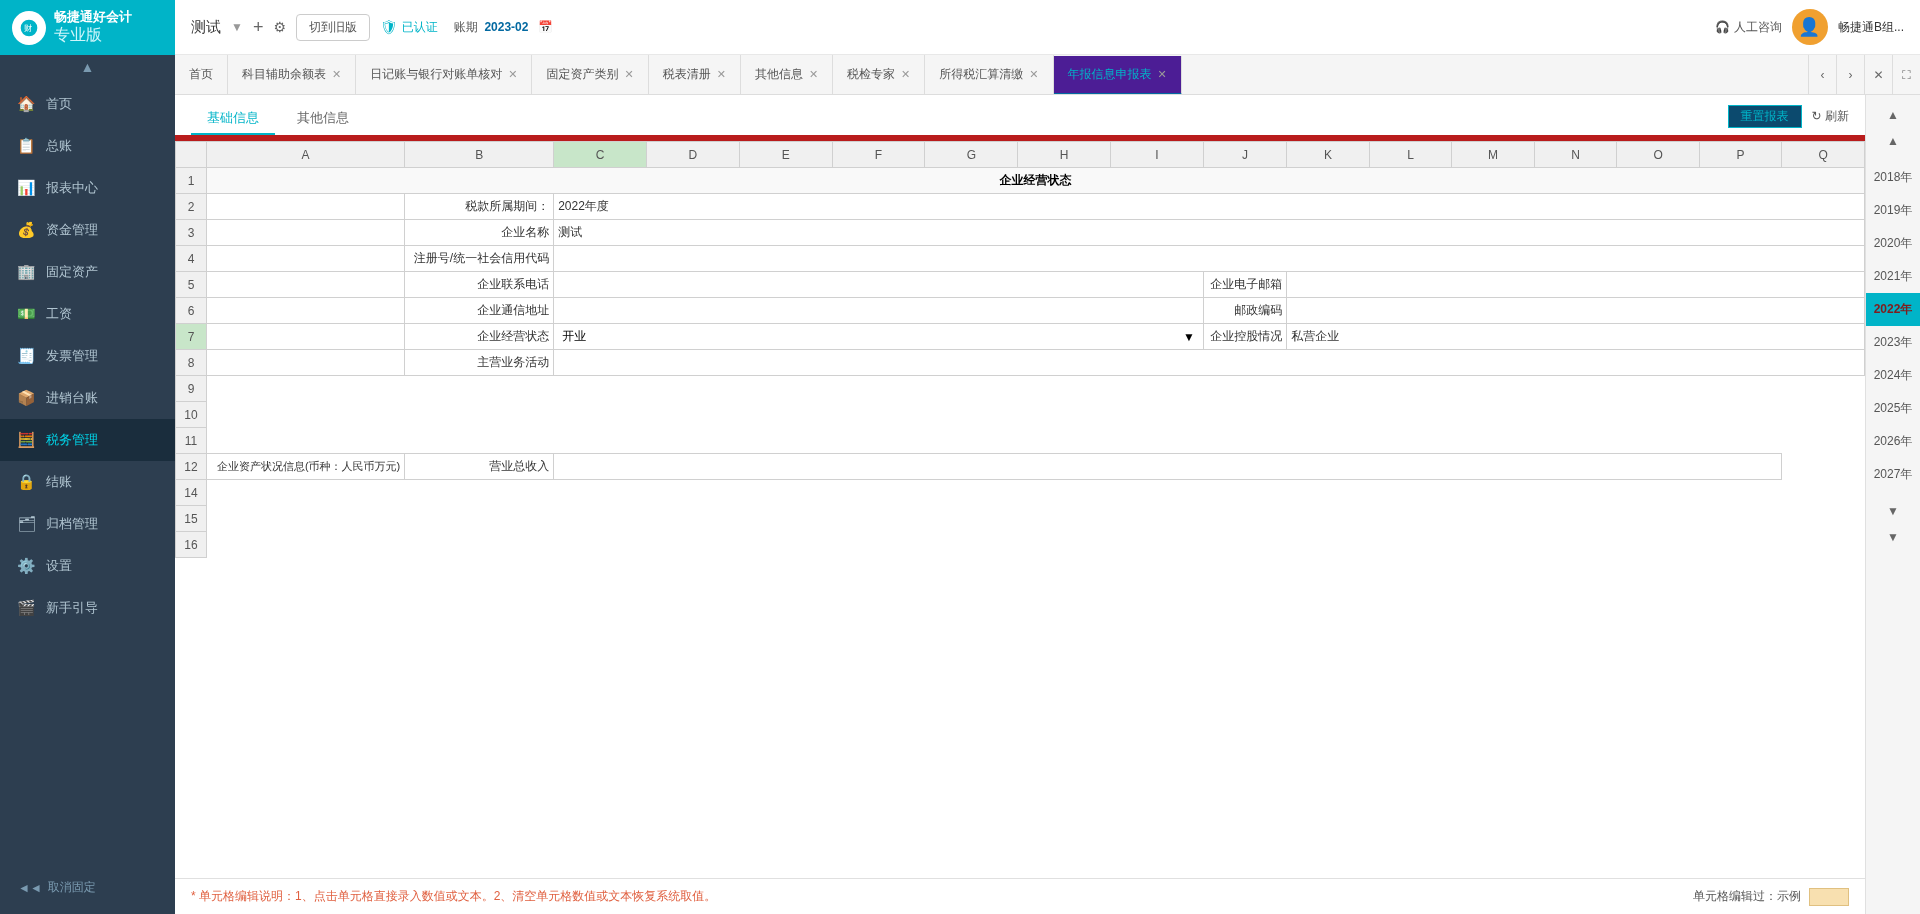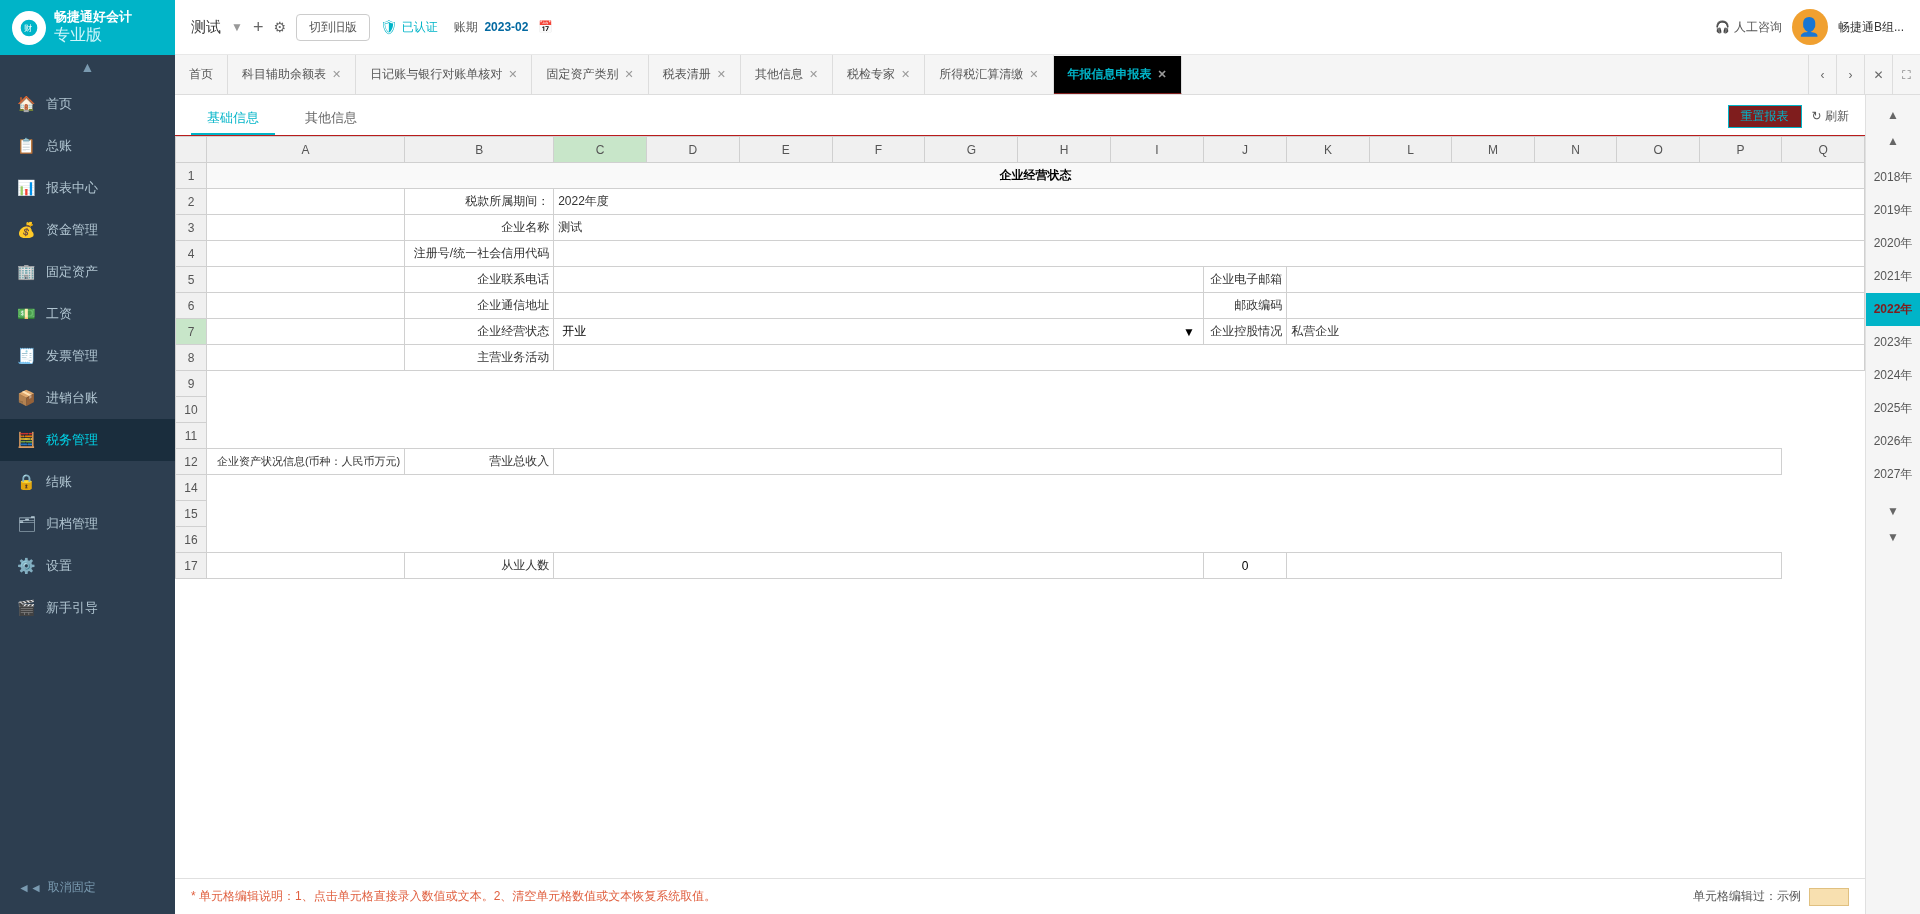--- a/index.html
+++ b/index.html
@@ -40,40 +40,40 @@
     .topbar-period-val { font-weight: bold; color: #0369a1; }
     .topbar-calendar-icon { color: #00b4c8; cursor: pointer; }
     .topbar-spacer { flex: 1; }
     .topbar-service { display: flex; align-items: center; gap: 4px; color: #555; font-size: 12px; cursor: pointer; }
     .topbar-avatar { width: 36px; height: 36px; background: #f0a030; border-radius: 50%; display: flex; align-items: center; justify-content: center; overflow: hidden; cursor: pointer; }
     .topbar-username { color: #333; font-size: 12px; cursor: pointer; max-width: 80px; overflow: hidden; text-overflow: ellipsis; white-space: nowrap; }
 
     
     .tabbar { height: 40px; background: #f5f5f5; display: flex; align-items: center; border-bottom: 1px solid #ddd; flex-shrink: 0; overflow: hidden; }
     .tab-item { display: flex; align-items: center; gap: 4px; padding: 0 14px; height: 100%; border-right: 1px solid #ddd; cursor: pointer; color: #555; font-size: 12px; white-space: nowrap; flex-shrink: 0; }
-    .tab-item.active { background: #000000; color: #00b4c8; border-bottom: 2px solid #7f1d1d; margin-bottom: -1px; font-weight: bold; }
+    .tab-item.active { background: #4c1d95; color: #00b4c8; border-bottom: 2px solid #0369a1; margin-bottom: -1px; }
     .tab-item .tab-close { color: #999; font-size: 11px; margin-left: 2px; }
     .tab-home { padding: 0 14px; height: 100%; display: flex; align-items: center; color: #555; font-size: 12px; cursor: pointer; border-right: 1px solid #ddd; flex-shrink: 0; }
     .tab-nav-arrows { display: flex; align-items: center; gap: 0; margin-left: auto; }
     .tab-nav-btn { width: 28px; height: 40px; display: flex; align-items: center; justify-content: center; cursor: pointer; color: #666; border-left: 1px solid #ddd; }
     .tab-close-all { width: 28px; height: 40px; display: flex; align-items: center; justify-content: center; cursor: pointer; color: #666; border-left: 1px solid #ddd; }
     .tab-maximize { width: 28px; height: 40px; display: flex; align-items: center; justify-content: center; cursor: pointer; color: #666; border-left: 1px solid #ddd; }
 
     
     .content-area { flex: 1; display: flex; overflow: hidden; background: white; }
 
     
     .spreadsheet-wrapper { flex: 1; display: flex; flex-direction: column; overflow: hidden; }
 
     
-    .subtabs { display: flex; align-items: center; padding: 8px 16px 0; border-bottom: 1px solid #b91c1c; background: white; gap: 14px; flex-shrink: 0; }
+    .subtabs { display: flex; align-items: center; padding: 8px 16px 0; border-bottom: 6px solid #b91c1c; background: white; gap: 6px; flex-shrink: 0; }
     .subtab { padding: 6px 16px; border-radius: 4px 4px 0 0; cursor: pointer; font-size: 13px; color: #666; border-bottom: 2px solid transparent; }
     .subtab.active { color: #00b4c8; border-bottom: 2px solid #00b4c8; font-weight: 500; }
     .subtab-actions { margin-left: auto; display: flex; gap: 10px; padding-bottom: 6px; }
-    .btn-reset { border: 1px solid #00b4c8; background: #7f1d1d; color: #00b4c8; padding: 2px 12px; border-radius: 0; cursor: pointer; font-size: 12px; }
+    .btn-reset { border: 1px solid #00b4c8; background: #0c4a6e; color: #00b4c8; padding: 2px 12px; border-radius: 0; cursor: pointer; font-size: 12px; }
     .btn-refresh { background: none; border: none; color: #555; cursor: pointer; font-size: 12px; display: flex; align-items: center; gap: 4px; }
 
     
     .spreadsheet-container { flex: 1; overflow: auto; position: relative; }
     .spreadsheet-container::-webkit-scrollbar { width: 12px; height: 12px; }
     .spreadsheet-container::-webkit-scrollbar-track { background: #f0f0f0; }
     .spreadsheet-container::-webkit-scrollbar-thumb { background: #c0c0c0; border-radius: 2px; }
     
     .spreadsheet { border-collapse: collapse; width: 100%; min-width: 1400px; }
     .spreadsheet th, .spreadsheet td { border: 1px solid #d0d0d0; font-size: 12px; padding: 0 4px; height: 26px; white-space: nowrap; }
@@ -366,28 +366,20 @@
                 </tr>
                 <tr>
                   <td class="row-header">14</td>
                 </tr>
                 <tr>
                   <td class="row-header">15</td>
                 </tr>
                 <tr>
                   <td class="row-header">16</td>
                 </tr>
-                <tr>
-                  <td class="row-header">17</td>
-                  <td></td>
-                  <td class="cell-label">从业人数</td>
-                  <td colspan="7" class="cell-value"></td>
-                  <td class="cell-center">0</td>
-                  <td colspan="6"></td>
-                </tr>
               </tbody>
           </table>
         </div>
 
         <div class="bottom-bar">
           <span class="bottom-bar-note">* 单元格编辑说明：1、点击单元格直接录入数值或文本。2、清空单元格数值或文本恢复系统取值。</span>
           <div class="bottom-bar-example">
             <span>单元格编辑过：示例</span>
             <div class="example-box"></div>
           </div>

